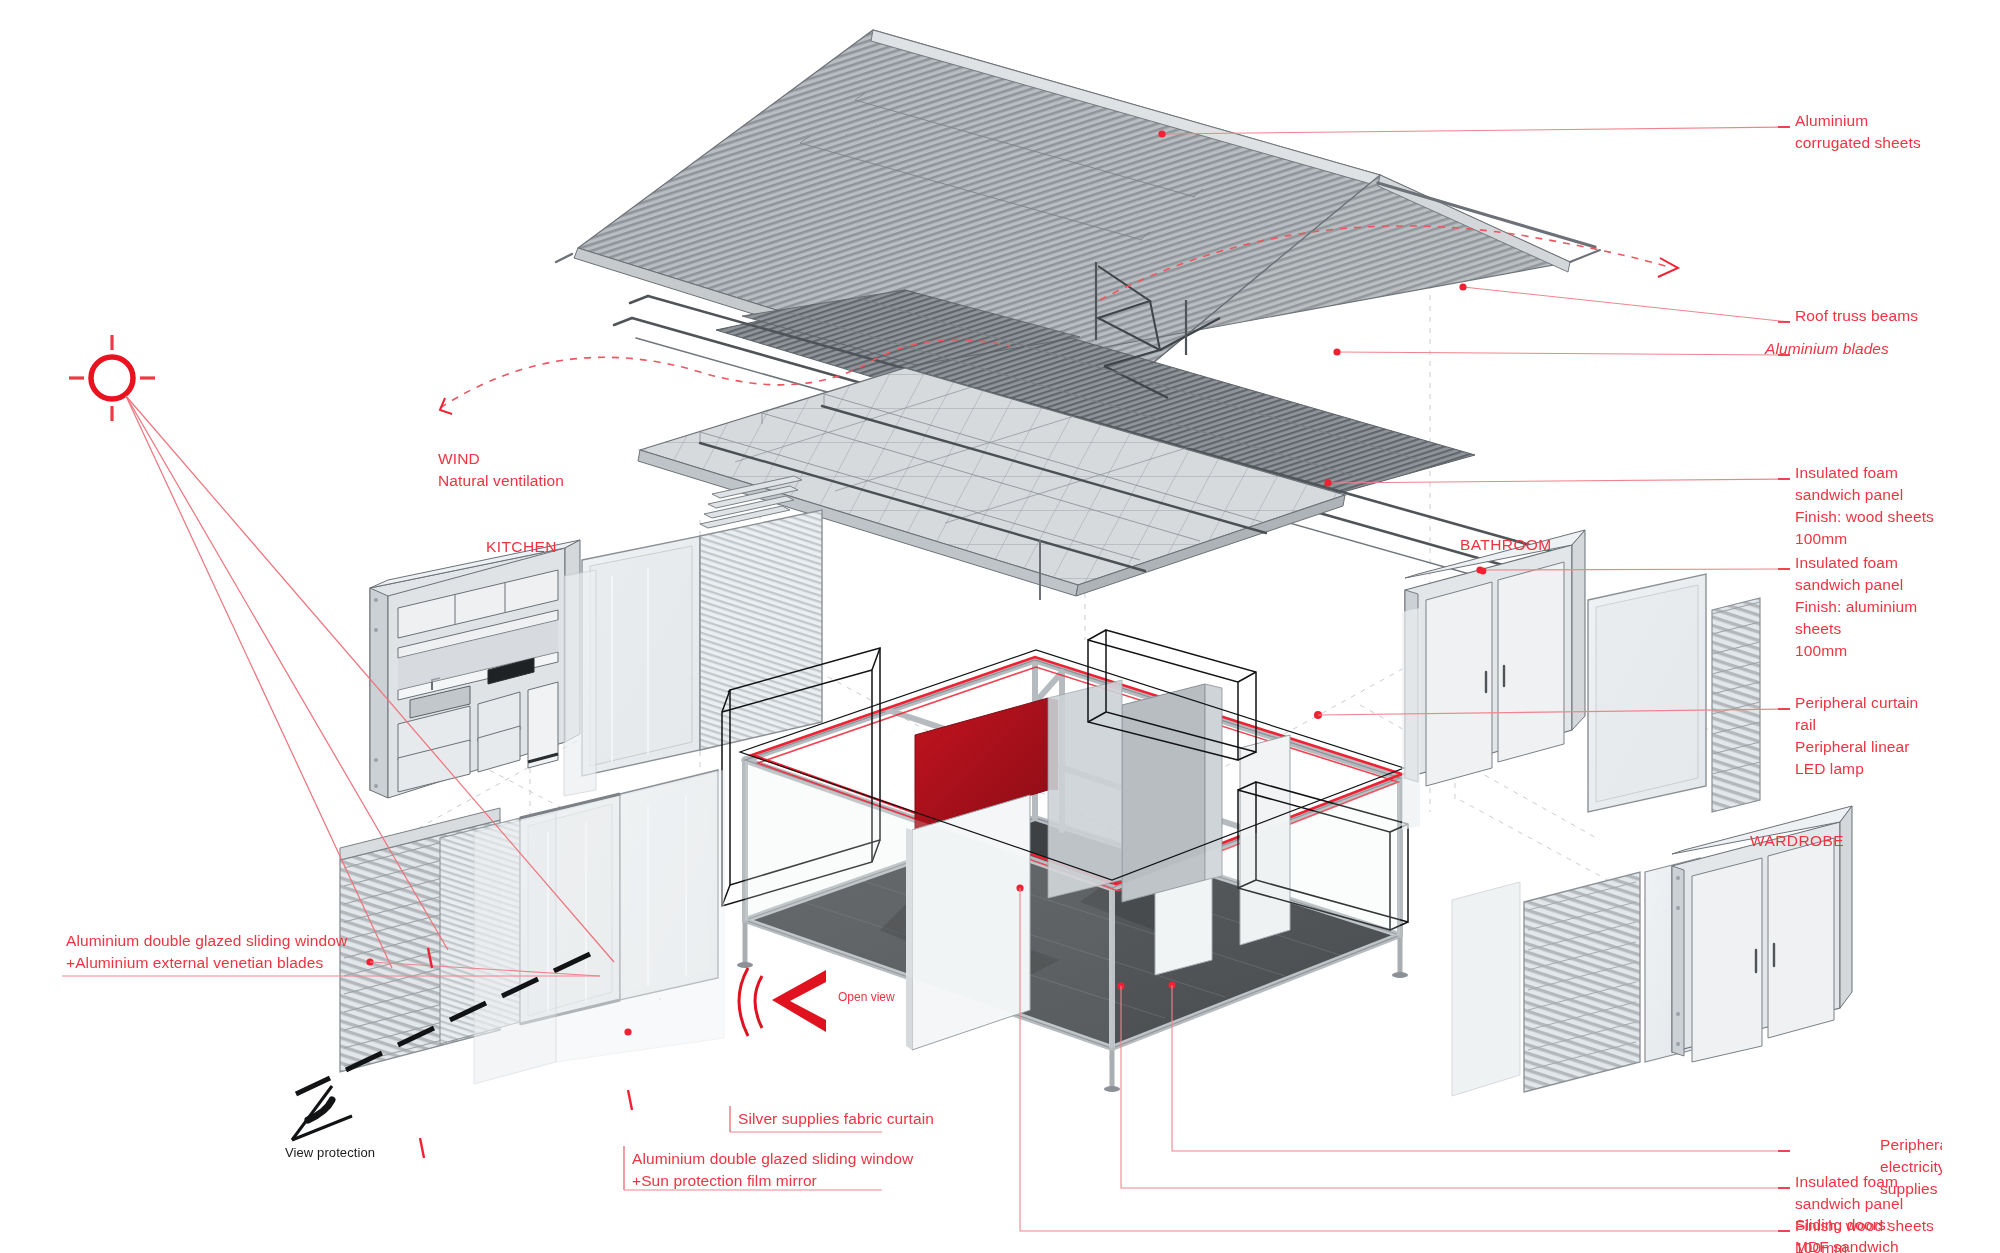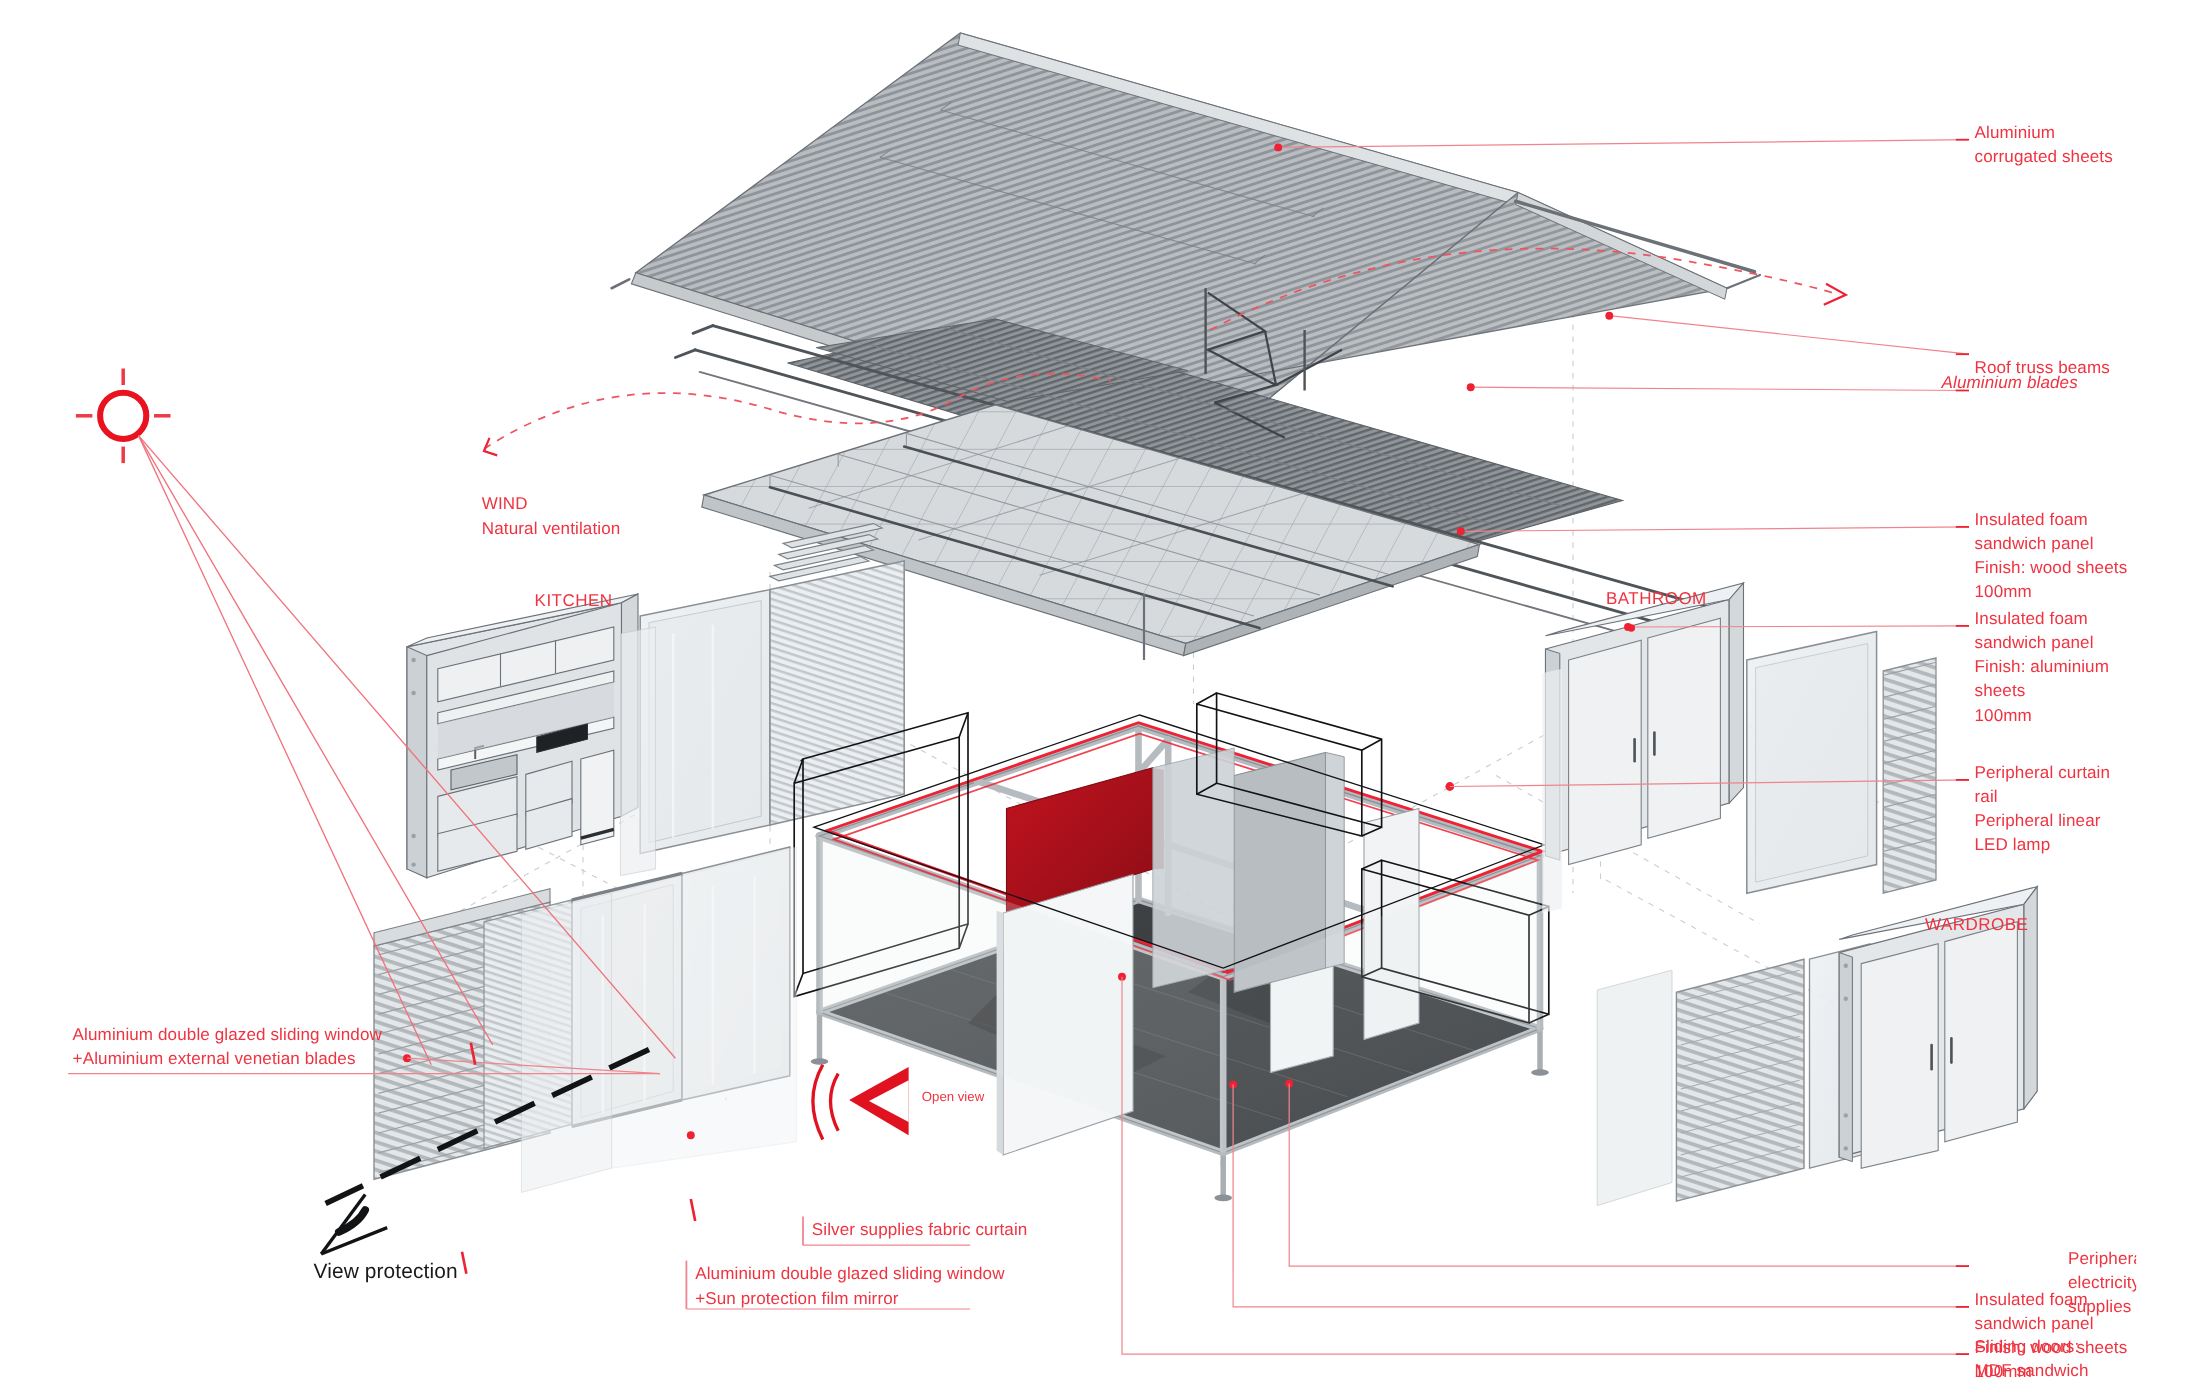--- a/index.html
+++ b/index.html
@@ -21,21 +21,21 @@
   .anno {
     position: absolute;
     color: #ef3340;
     font-size: 15.5px;
     line-height: 1.42;
     letter-spacing: .1px;
     white-space: pre-line;
     font-family: "Liberation Sans", sans-serif;
   }
   .anno.dark { color: #1a1a1a; }
-  .anno.small { font-size: 19px; }
+  .anno.small { font-size: 13px; }
   .room-tag {
     position: absolute;
     color: #ef3340;
     font-size: 15.5px;
     letter-spacing: .4px;
     font-family: "Liberation Sans", sans-serif;
     white-space: nowrap;
   }
   .leader-label {
     position: absolute;
@@ -610,21 +610,21 @@
     <path d="M628 1090 L632 1110"></path>
   </g>
 
   <g fill="#ee2233">
     <circle cx="1483" cy="571" r="3.4"></circle>
   </g>
 </svg>
 
 <div class="anno" style="left:1795px; top:110px;">Aluminium corrugated sheets</div>
 
-<div class="anno" style="left:1795px; top:305px;margin-top:19px;">Roof truss beams</div>
+<div class="anno" style="left:1795px; top:305px;">Roof truss beams</div>
 
 <div class="anno" style="left:1765px; top:338px;font-style:italic;">Aluminium blades</div>
 
 <div class="anno" style="left:1795px; top:462px;">Insulated foam sandwich panel
 Finish: wood sheets 100mm</div>
 
 <div class="anno" style="left:1795px; top:552px;">Insulated foam sandwich panel
 Finish: aluminium sheets
 100mm</div>
 

